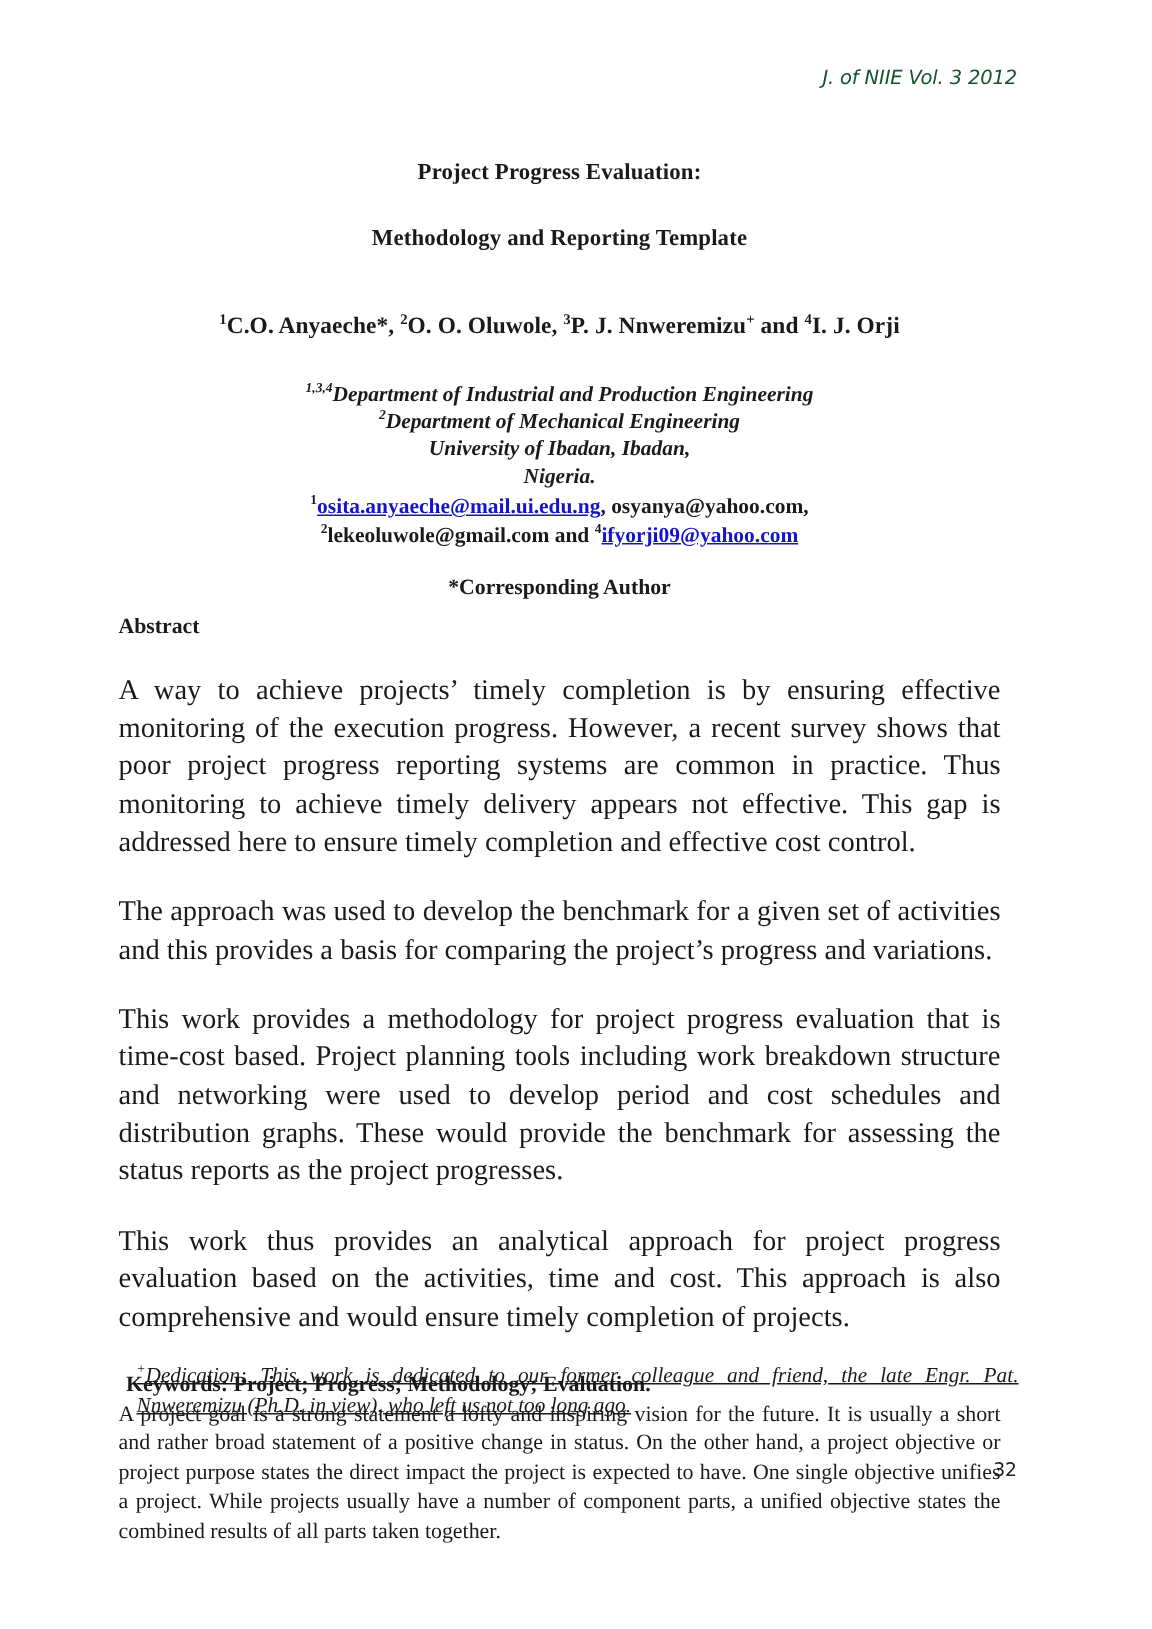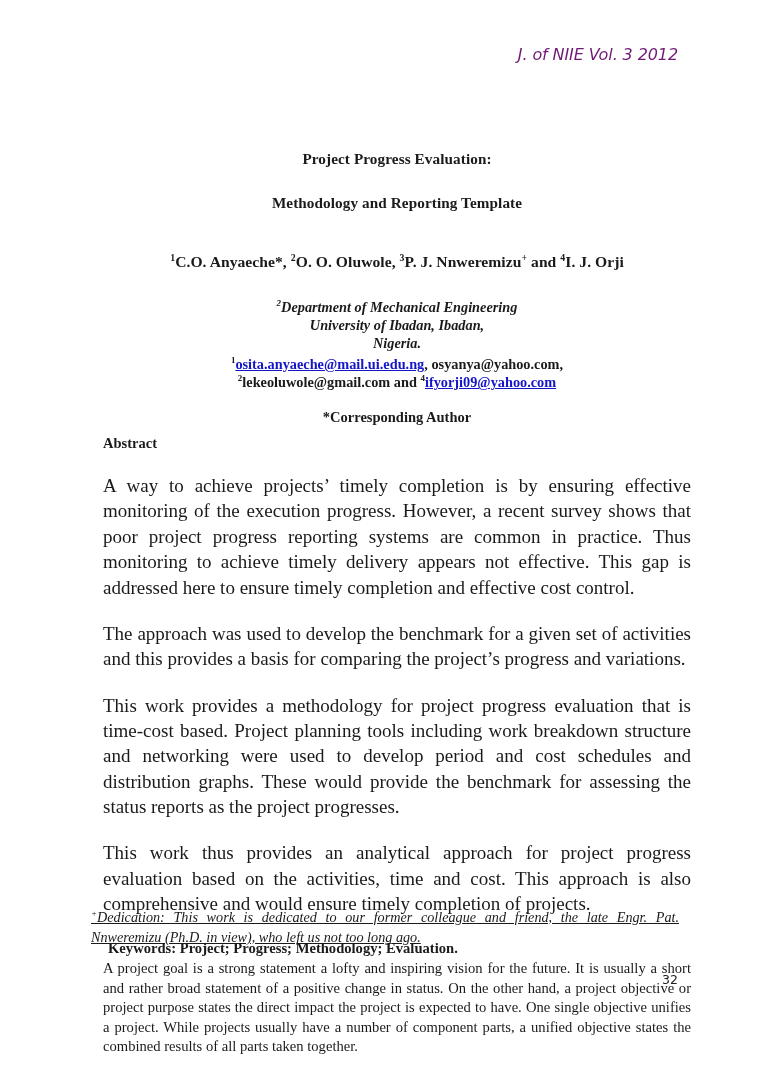--- a/index.html
+++ b/index.html
@@ -24,32 +24,31 @@
     overflow: hidden;
   }
 
   
   .running-head {
     position: absolute;
     top: 45px;
     right: 90px;
     font-family: "DejaVu Sans", "Liberation Sans", sans-serif;
     font-style: italic;
-    font-size: 16px;
-    color: #701a75;
+    font-size: 13px;
+    color: #14532d;
     letter-spacing: -0.1px;
   }
 
   
   .content {
     position: absolute;
     top: 104px;
-    left: 103px;
+    left: 79px;
     width: 588px;
-    margin-top: 44px;
   }
 
   .title-line {
     text-align: center;
     font-weight: bold;
     font-size: 15.2px;
     line-height: 1.5;
     letter-spacing: 0.1px;
   }
   .title-gap { height: 21px; }
@@ -165,20 +164,21 @@
 
   <div class="content">
 
     <div class="title-line">Project Progress Evaluation:</div>
     <div class="title-gap"></div>
     <div class="title-line">Methodology and Reporting Template</div>
 
     <div class="authors"><sup>1</sup><span>C.O. Anyaeche*, </span><sup>2</sup><span>O. O. Oluwole, </span><sup>3</sup><span>P. J. Nnweremizu</span><sup>+</sup><span> and </span><sup>4</sup><span>I. J. Orji</span></div>
 
     <div class="affil-block">
+      <div><sup>1,3,4</sup><span>Department of Industrial and Production Engineering</span></div>
       <div><sup>2</sup><span>Department of Mechanical Engineering</span></div>
       <div>University of Ibadan, Ibadan,</div>
       <div>Nigeria.</div>
     </div>
 
     <div class="email-block">
       <div><sup>1</sup><a class="email-link" href="#">osita.anyaeche@mail.ui.edu.ng</a><span class="email-plain">, </span><span class="email-plain">osyanya@yahoo.com,</span></div>
       <div><sup>2</sup><span class="email-plain">lekeoluwole@gmail.com</span><span class="email-plain"> and  </span><sup>4</sup><a class="email-link" href="#">ifyorji09@yahoo.com</a></div>
     </div>
 

